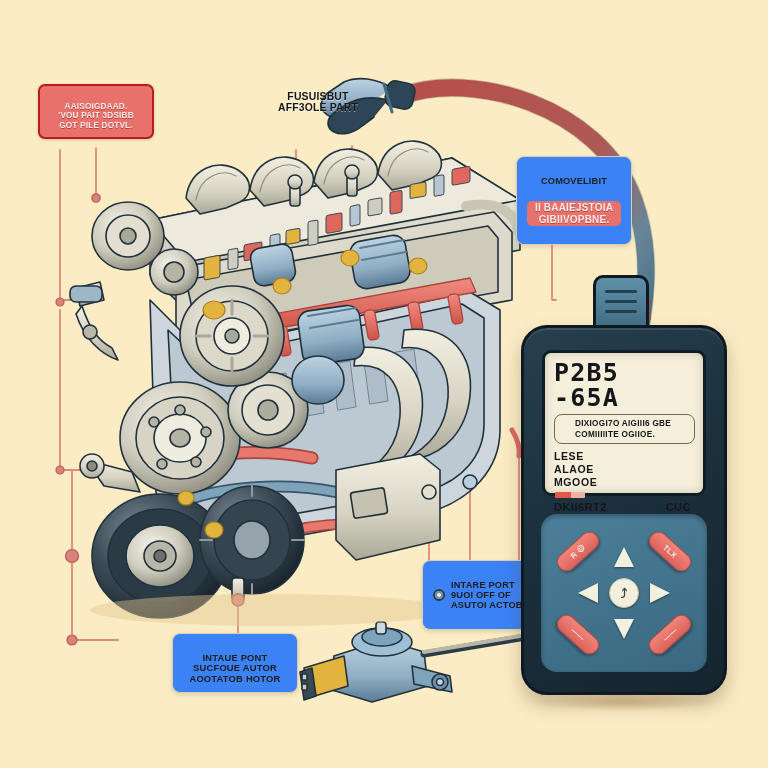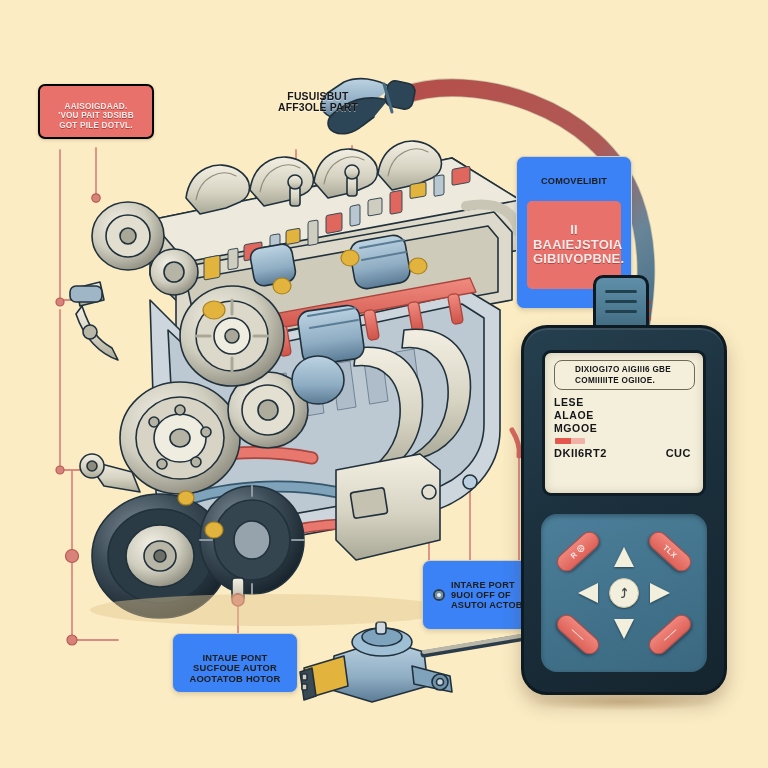--- a/index.html
+++ b/index.html
@@ -23,21 +23,21 @@
     position: absolute;
     font-weight: 700;
     letter-spacing: .2px;
     line-height: 1.12;
     text-align: center;
     white-space: pre-line;
   }
   
   .callout.red {
     background: #e8726b;
-    border: 2px solid #000000;
+    border: 2px solid #b91c1c;
     border-radius: 7px;
     color: #fdeceb;
     text-shadow: 0 1px 0 rgba(120,30,30,.55);
     padding: 7px 9px;
     font-size: 8.2px;
     box-shadow: 0 1px 3px rgba(90,50,30,.25);
   }
   
   .callout.cream {
     background: #3b82f6;
@@ -54,22 +54,22 @@
     font-size: 10.4px;
     text-shadow: 0 1px 0 rgba(255,255,255,.45);
   }
   .callout.cream .sub-red {
     display: block;
     margin-top: 5px;
     background: #e8726b;
     border-radius: 5px;
     color: #fbeae8;
     text-shadow: 0 1px 0 rgba(120,30,30,.5);
-    padding: 22px 6px;
-    font-size: 13px;
+    padding: 1px 6px;
+    font-size: 10px;
   }
   .callout .hdr { display: block; font-size: 9.2px; }
   .callout-row { display: flex; align-items: center; gap: 6px; }
   .dot-icon {
     flex: 0 0 auto;
     width: 12px; height: 12px;
     border-radius: 50%;
     background: #eef0ea;
     border: 2px solid #2a3b4e;
     box-shadow: inset 0 0 0 2px #6f8fa8;
@@ -519,20 +519,21 @@
 
   <div id="scanner">
     <div class="sc-neck">
       <i></i>
         <i></i>
         <i></i>
     </div>
     <div class="sc-body">
 
       <div class="sc-screen">
+        <div class="sc-code">P2B5  -65A</div>
         <div class="sc-descbox">DIXIOGI7O AIGIII6 GBE
 COMIIIIITE OGIIOE.</div>
         <div class="sc-line">LESE</div>
         <div class="sc-line">ALAOE</div>
         <div class="sc-line">MGOOE</div>
         <div class="sc-bar"></div>
         <div class="sc-foot">
           <span>DKII6RT2</span>
           <span>CUC</span>
         </div>

